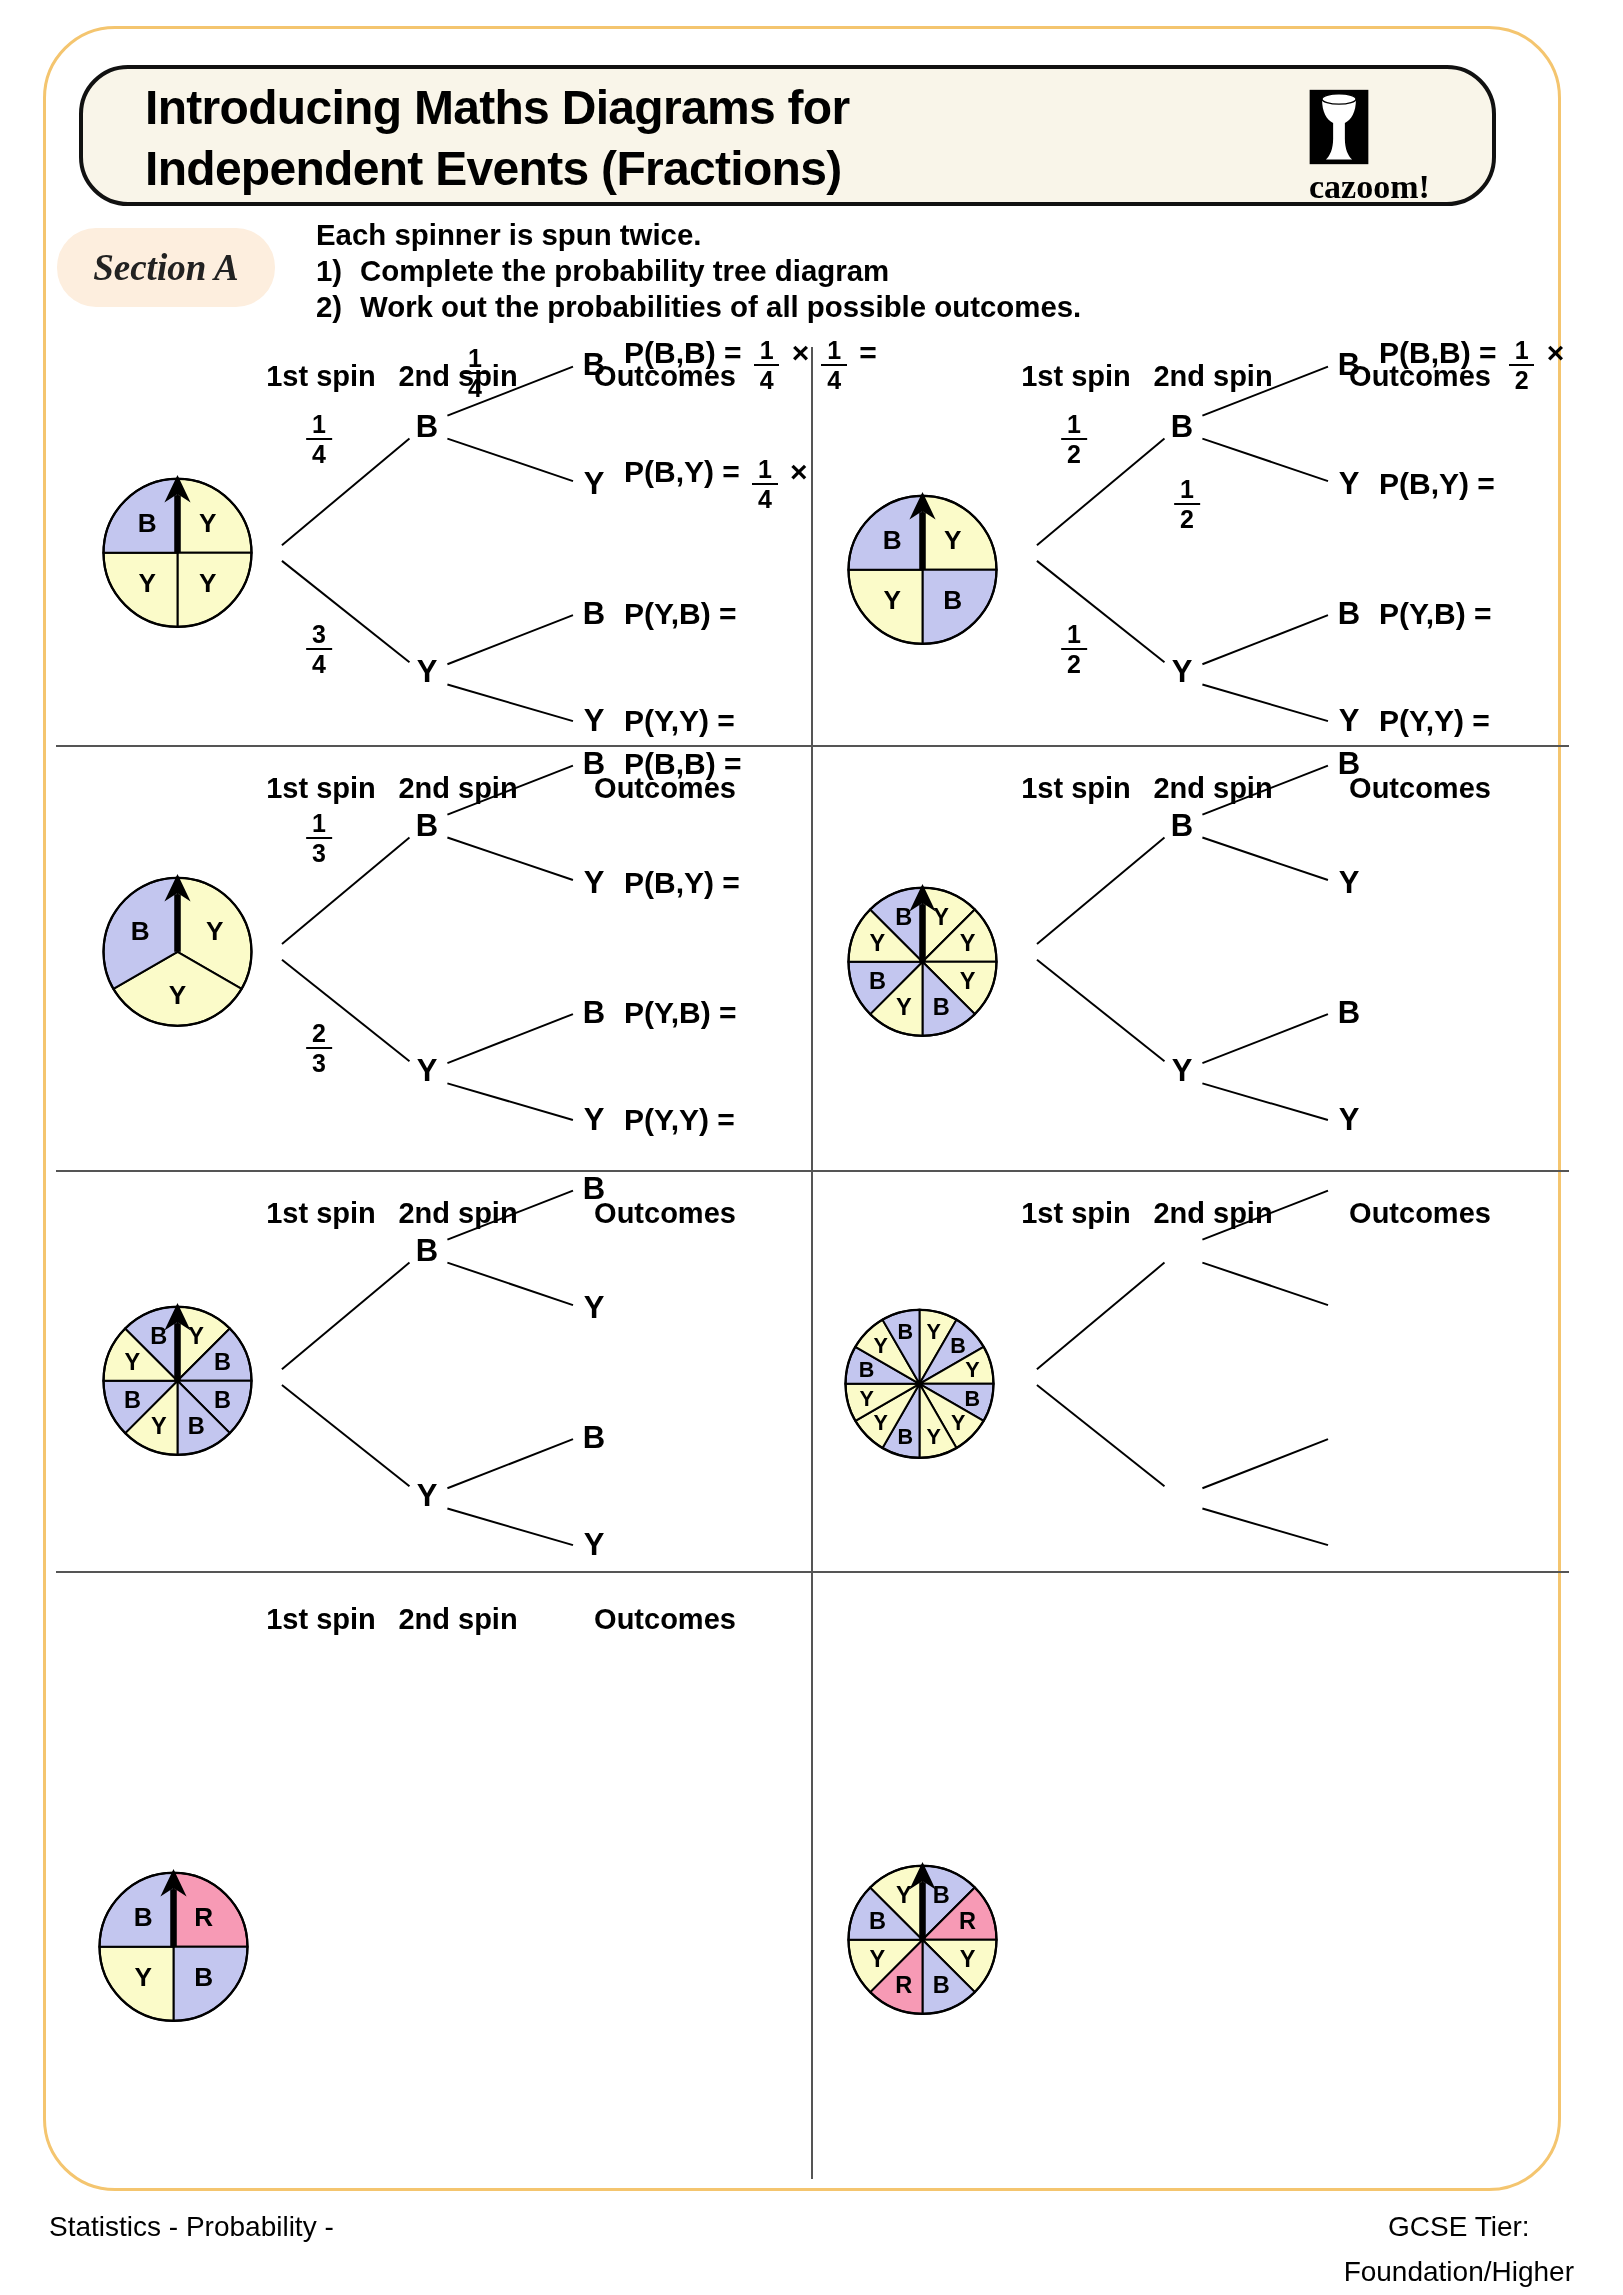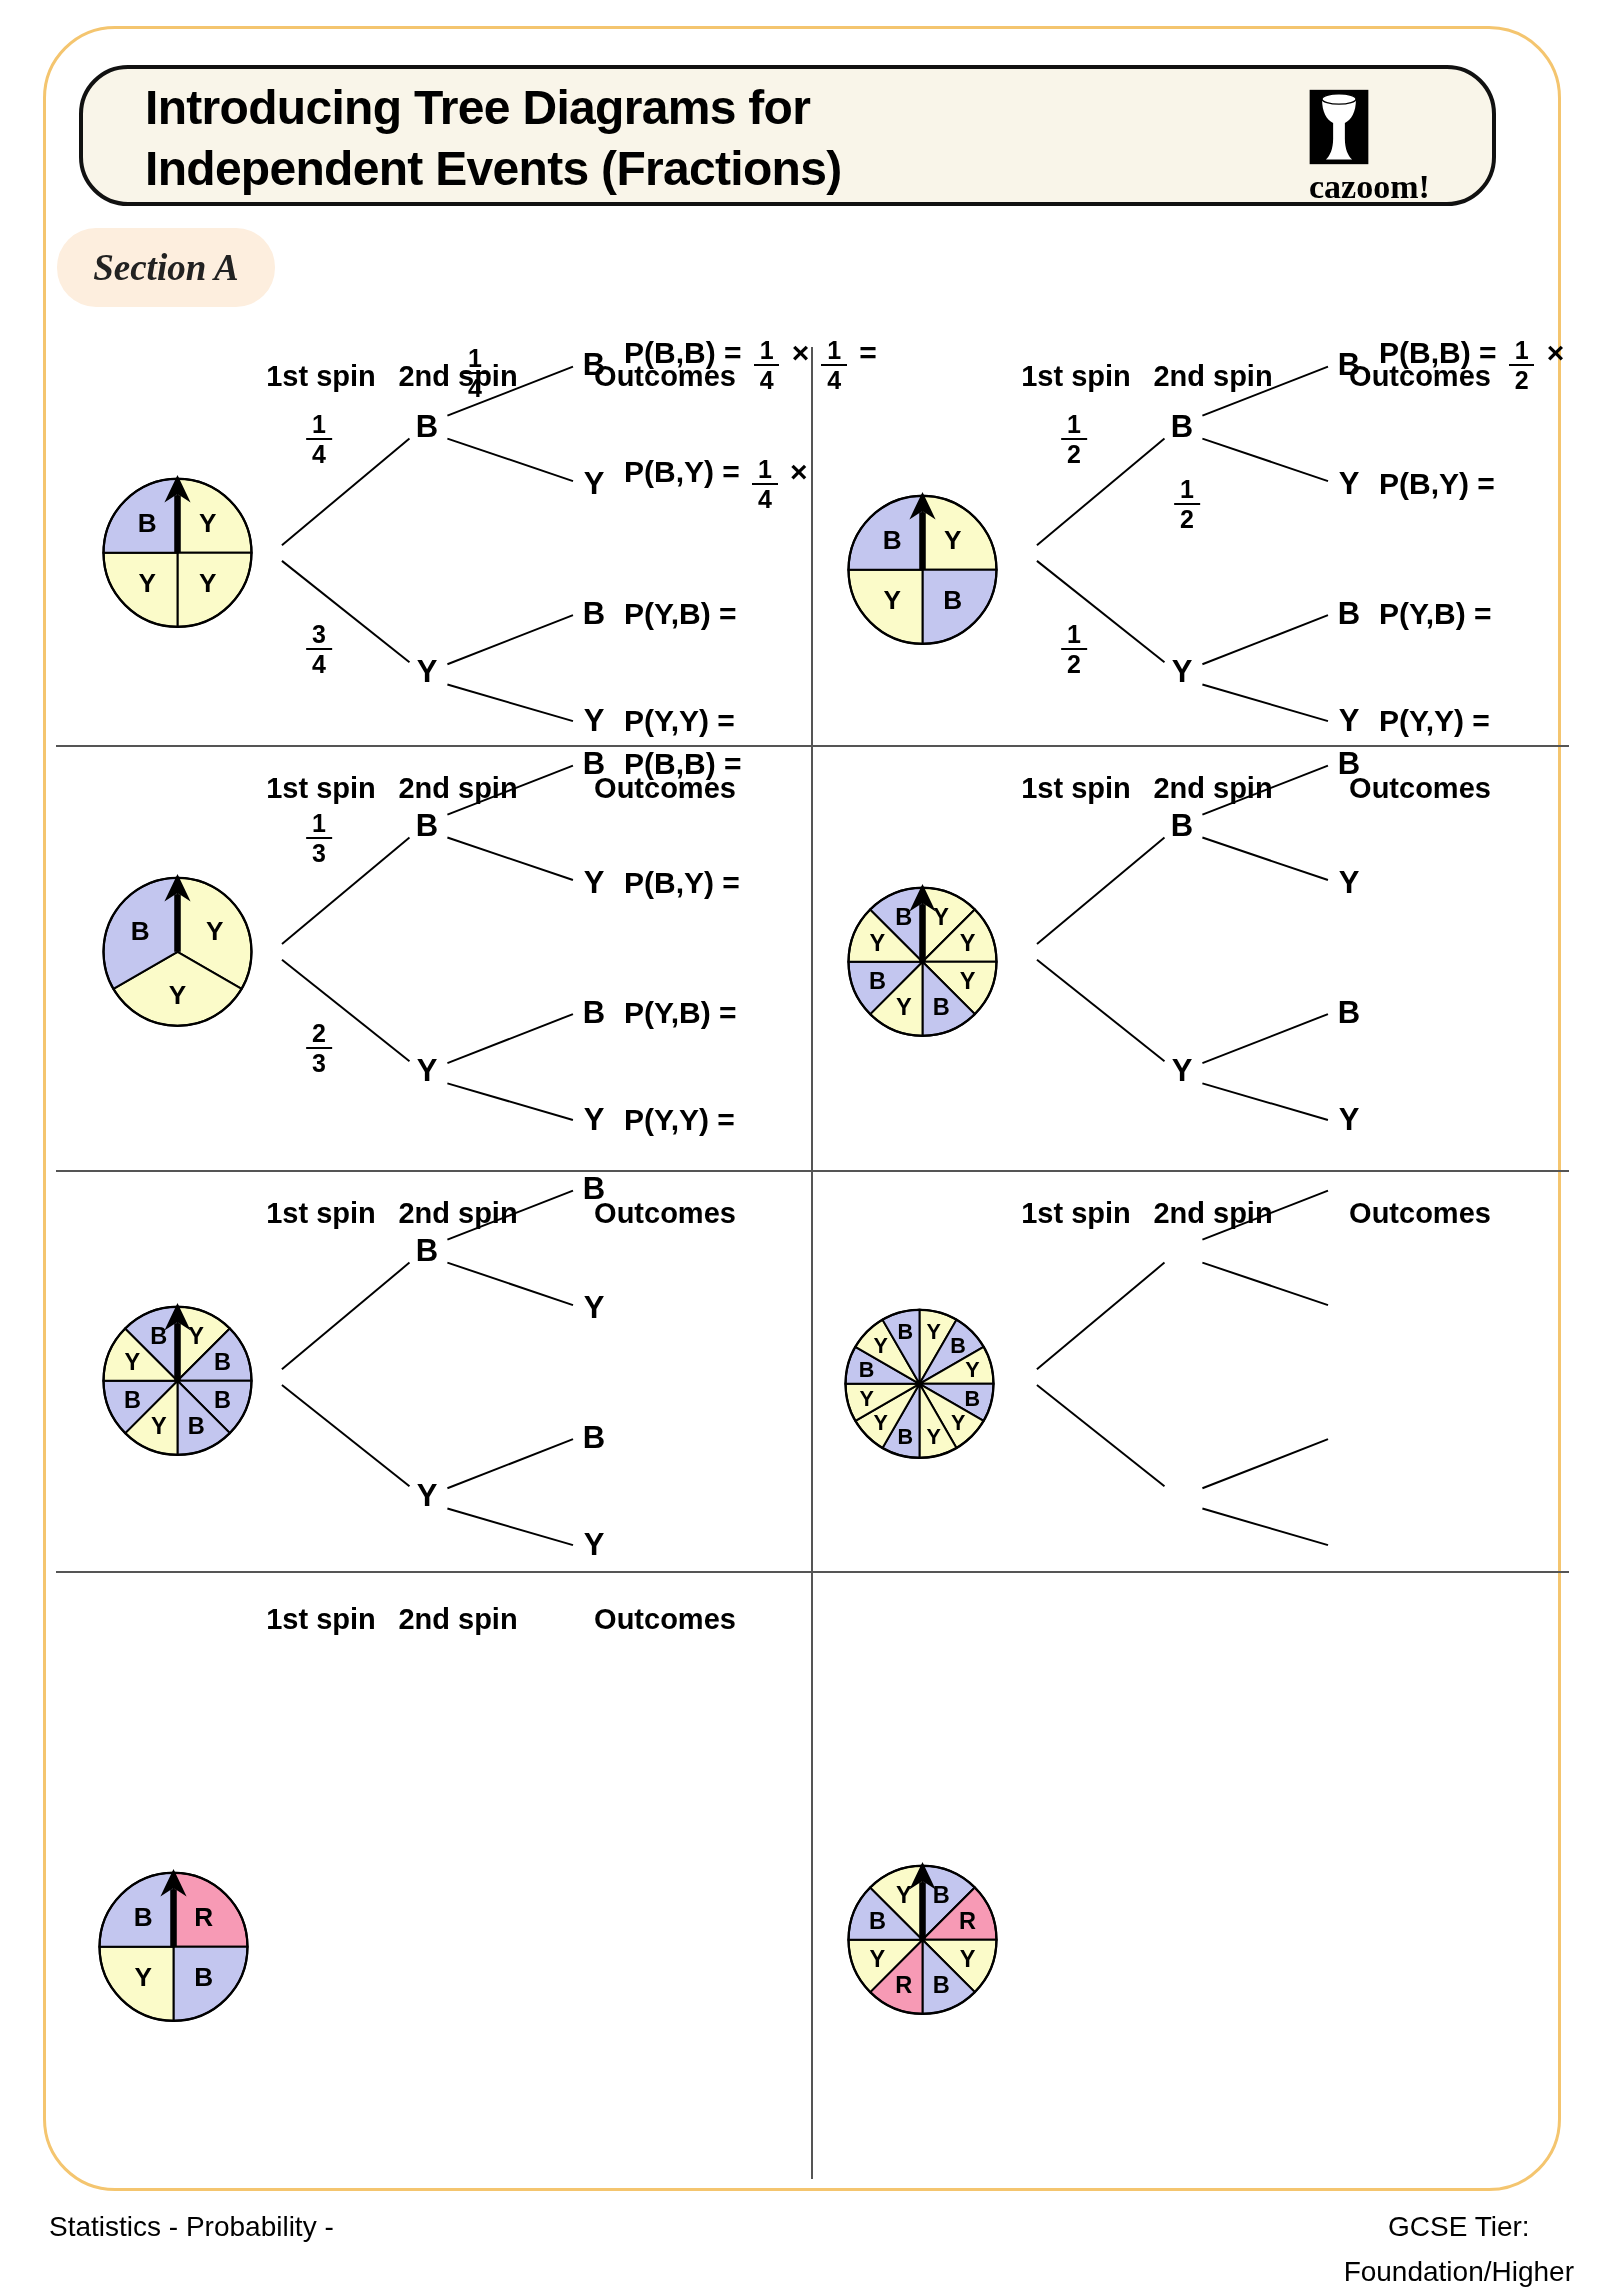--- a/index.html
+++ b/index.html
@@ -48,37 +48,48 @@
 </style>
 </head>
 <body>
 
 <div class="page">
 
   <div class="gold-border"></div>
 
   <div class="title-box">
     <div class="title">
-      <div>Introducing Tree Diagrams for</div>
+      <div>Introducing Maths Diagrams for</div>
       <div>Independent Events (Fractions)</div>
     </div>
     <div class="logo">
       <svg class="drum" width="60" height="76" viewBox="0 0 92 116">
         <rect x="1" y="1" width="90" height="114" fill="#000"></rect>
         <path d="M20 15 C20 36 27 46 37 52 L37 76 C37 92 32 102 26 108 L66 108 C60 102 55 92 55 76 L55 52 C65 46 72 36 72 15 Z" fill="#fff"></path>
         <ellipse cx="46" cy="15" rx="26" ry="8" fill="#fff" stroke="#000" stroke-width="2"></ellipse>
       </svg>
       <div class="logo-text">cazoom!</div>
     </div>
   </div>
 
   <div class="section-box">
     <span>Section A</span>
   </div>
 
+  <div class="instructions">
+    <div class="intro">Each spinner is spun twice.</div>
+    <div class="inst-row">
+      <span class="inst-num">1)</span>
+      <span>Complete the probability tree diagram</span>
+    </div>
+    <div class="inst-row">
+      <span class="inst-num">2)</span>
+      <span>Work out the probabilities of all possible outcomes.</span>
+    </div>
+  </div>
 
   <div class="vdiv"></div>
   <div class="hdiv" style="top:745px"></div>
   <div class="hdiv" style="top:1170px"></div>
   <div class="hdiv" style="top:1571px"></div>
 
   <div id="cells">
       <div class="cell" style="left: 56px; top: 347px; width: 756px; height: 399px;">
         <div class="colhead" style="left: 265px; top: 13px;">1st spin</div>
         <div class="colhead" style="left: 402px; top: 13px;">2nd spin</div>

